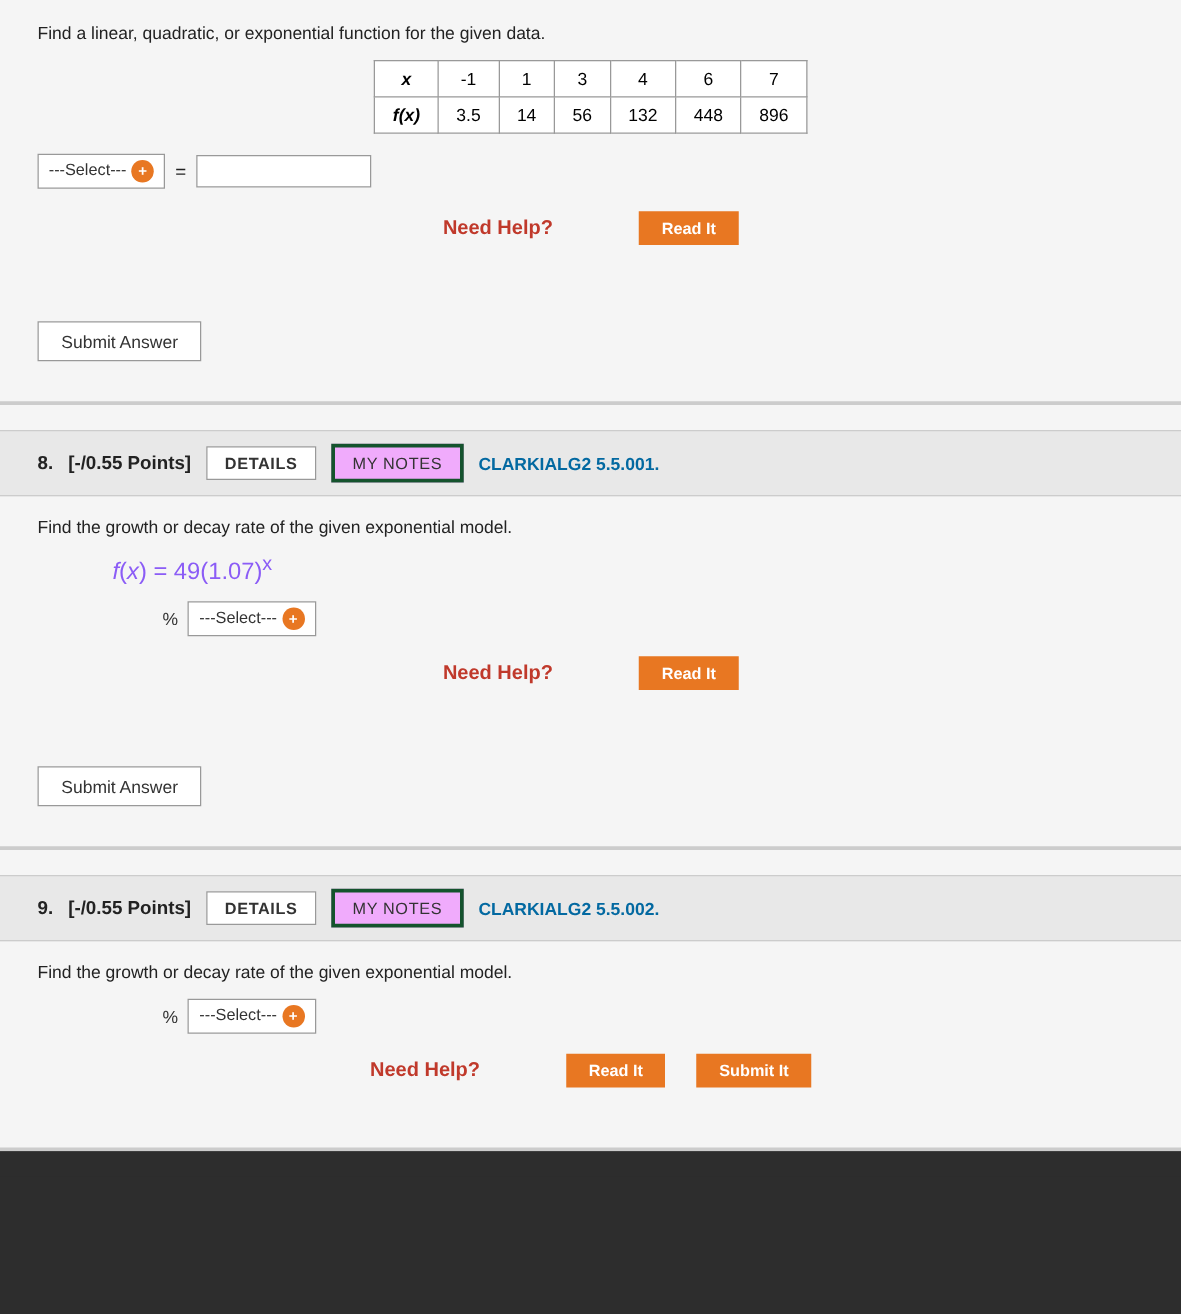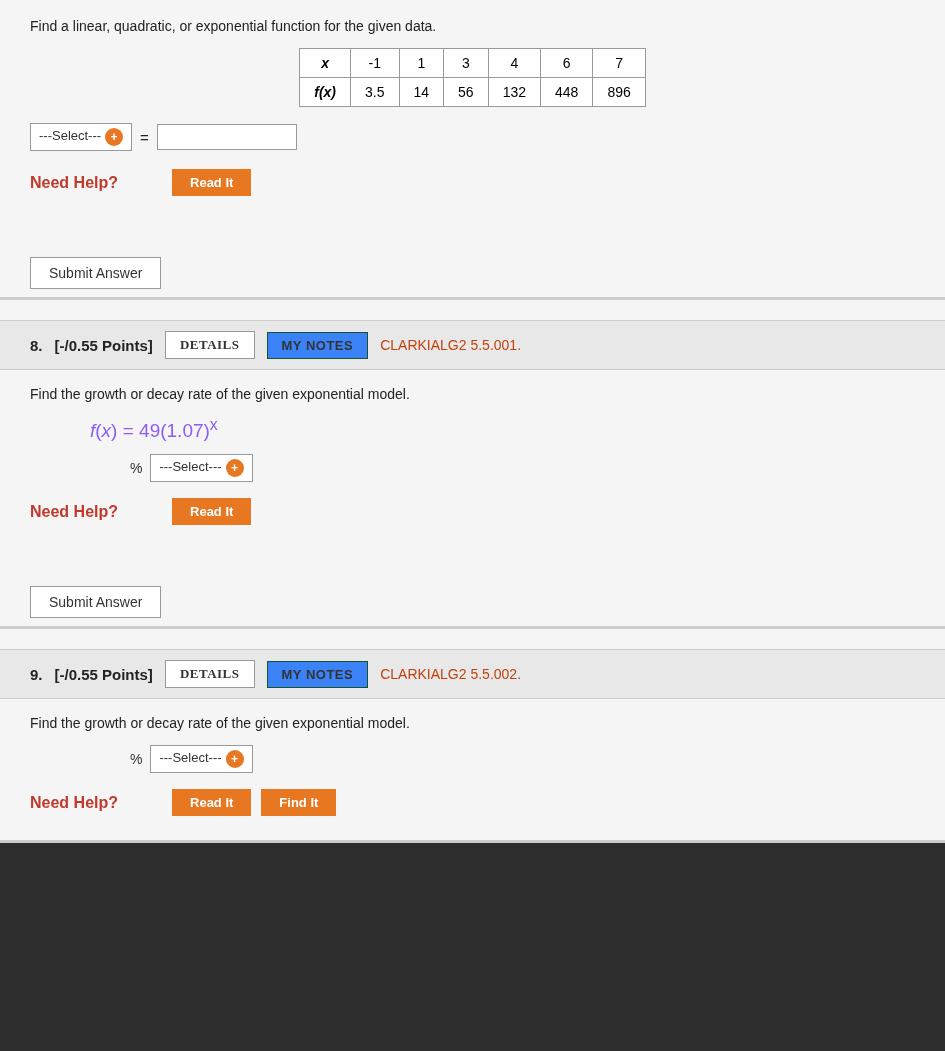--- a/index.html
+++ b/index.html
@@ -13,21 +13,21 @@
     .page-container {
       width: 945px;
       min-height: 1051px;
       background: #2d2d2d;
       display: flex;
       flex-direction: column;
     }
     .question-block {
       background: #f5f5f5;
       margin: 0;
-      padding: 20px 30px 8px 30px;
+      padding: 20px 30px 32px 30px;
       border-bottom: 3px solid #ccc;
     }
     .question-block.top-block {
       background: #f5f5f5;
       padding-top: 18px;
     }
     .question-header {
       display: flex;
       align-items: center;
       gap: 12px;
@@ -45,36 +45,35 @@
     }
     .btn-details {
       background: white;
       border: 1px solid #999;
       padding: 5px 14px;
       font-size: 13px;
       font-weight: bold;
       color: #333;
       cursor: pointer;
       letter-spacing: 0.5px;
-      font-family: Liberation Serif, serif;
     }
     .btn-mynotes {
-      background: #3b82f6;
-      border: 1px solid #14532d;
+      background: #f0abfc;
+      border: 3px solid #14532d;
       padding: 5px 14px;
       font-size: 13px;
-      font-weight: bold;
+      font-weight: normal;
       color: #333;
       cursor: pointer;
       letter-spacing: 0.5px;
     }
     .question-ref {
       font-size: 14px;
-      font-weight: normal;
-      color: #c2410c;
+      font-weight: bold;
+      color: #0369a1;
     }
     .question-text {
       font-size: 14px;
       color: #222;
       margin-bottom: 14px;
     }
     .data-table {
       border-collapse: collapse;
       margin: 0 auto 16px auto;
       display: table;
@@ -130,22 +129,23 @@
     .answer-input {
       border: 1px solid #999;
       padding: 4px 8px;
       font-size: 14px;
       width: 140px;
       background: white;
     }
     .need-help-row {
       display: flex;
       align-items: center;
-      gap: 10px;
+      gap: 25px;
       margin-bottom: 16px;
+      justify-content: center;
     }
     .need-help-label {
       font-size: 16px;
       font-weight: bold;
       color: #c0392b;
     }
     .btn-read-it {
       background: #e87722;
       color: white;
       border: none;
@@ -300,18 +300,18 @@
       <span class="percent-label">%</span>
       <div class="select-dropdown">
         <span>---Select---</span>
         <span class="circle-btn">+</span>
       </div>
     </div>
 
     <div class="need-help-row">
       <span class="need-help-label">Need Help?</span>
       <button class="btn-read-it">Read It</button>
-      <button class="btn-watch-it">Find It</button>
+      <button class="btn-watch-it">Submit It</button>
     </div>
   </div>
 
   <div class="bottom-padding"></div>
 </div>
 
 </body></html>

